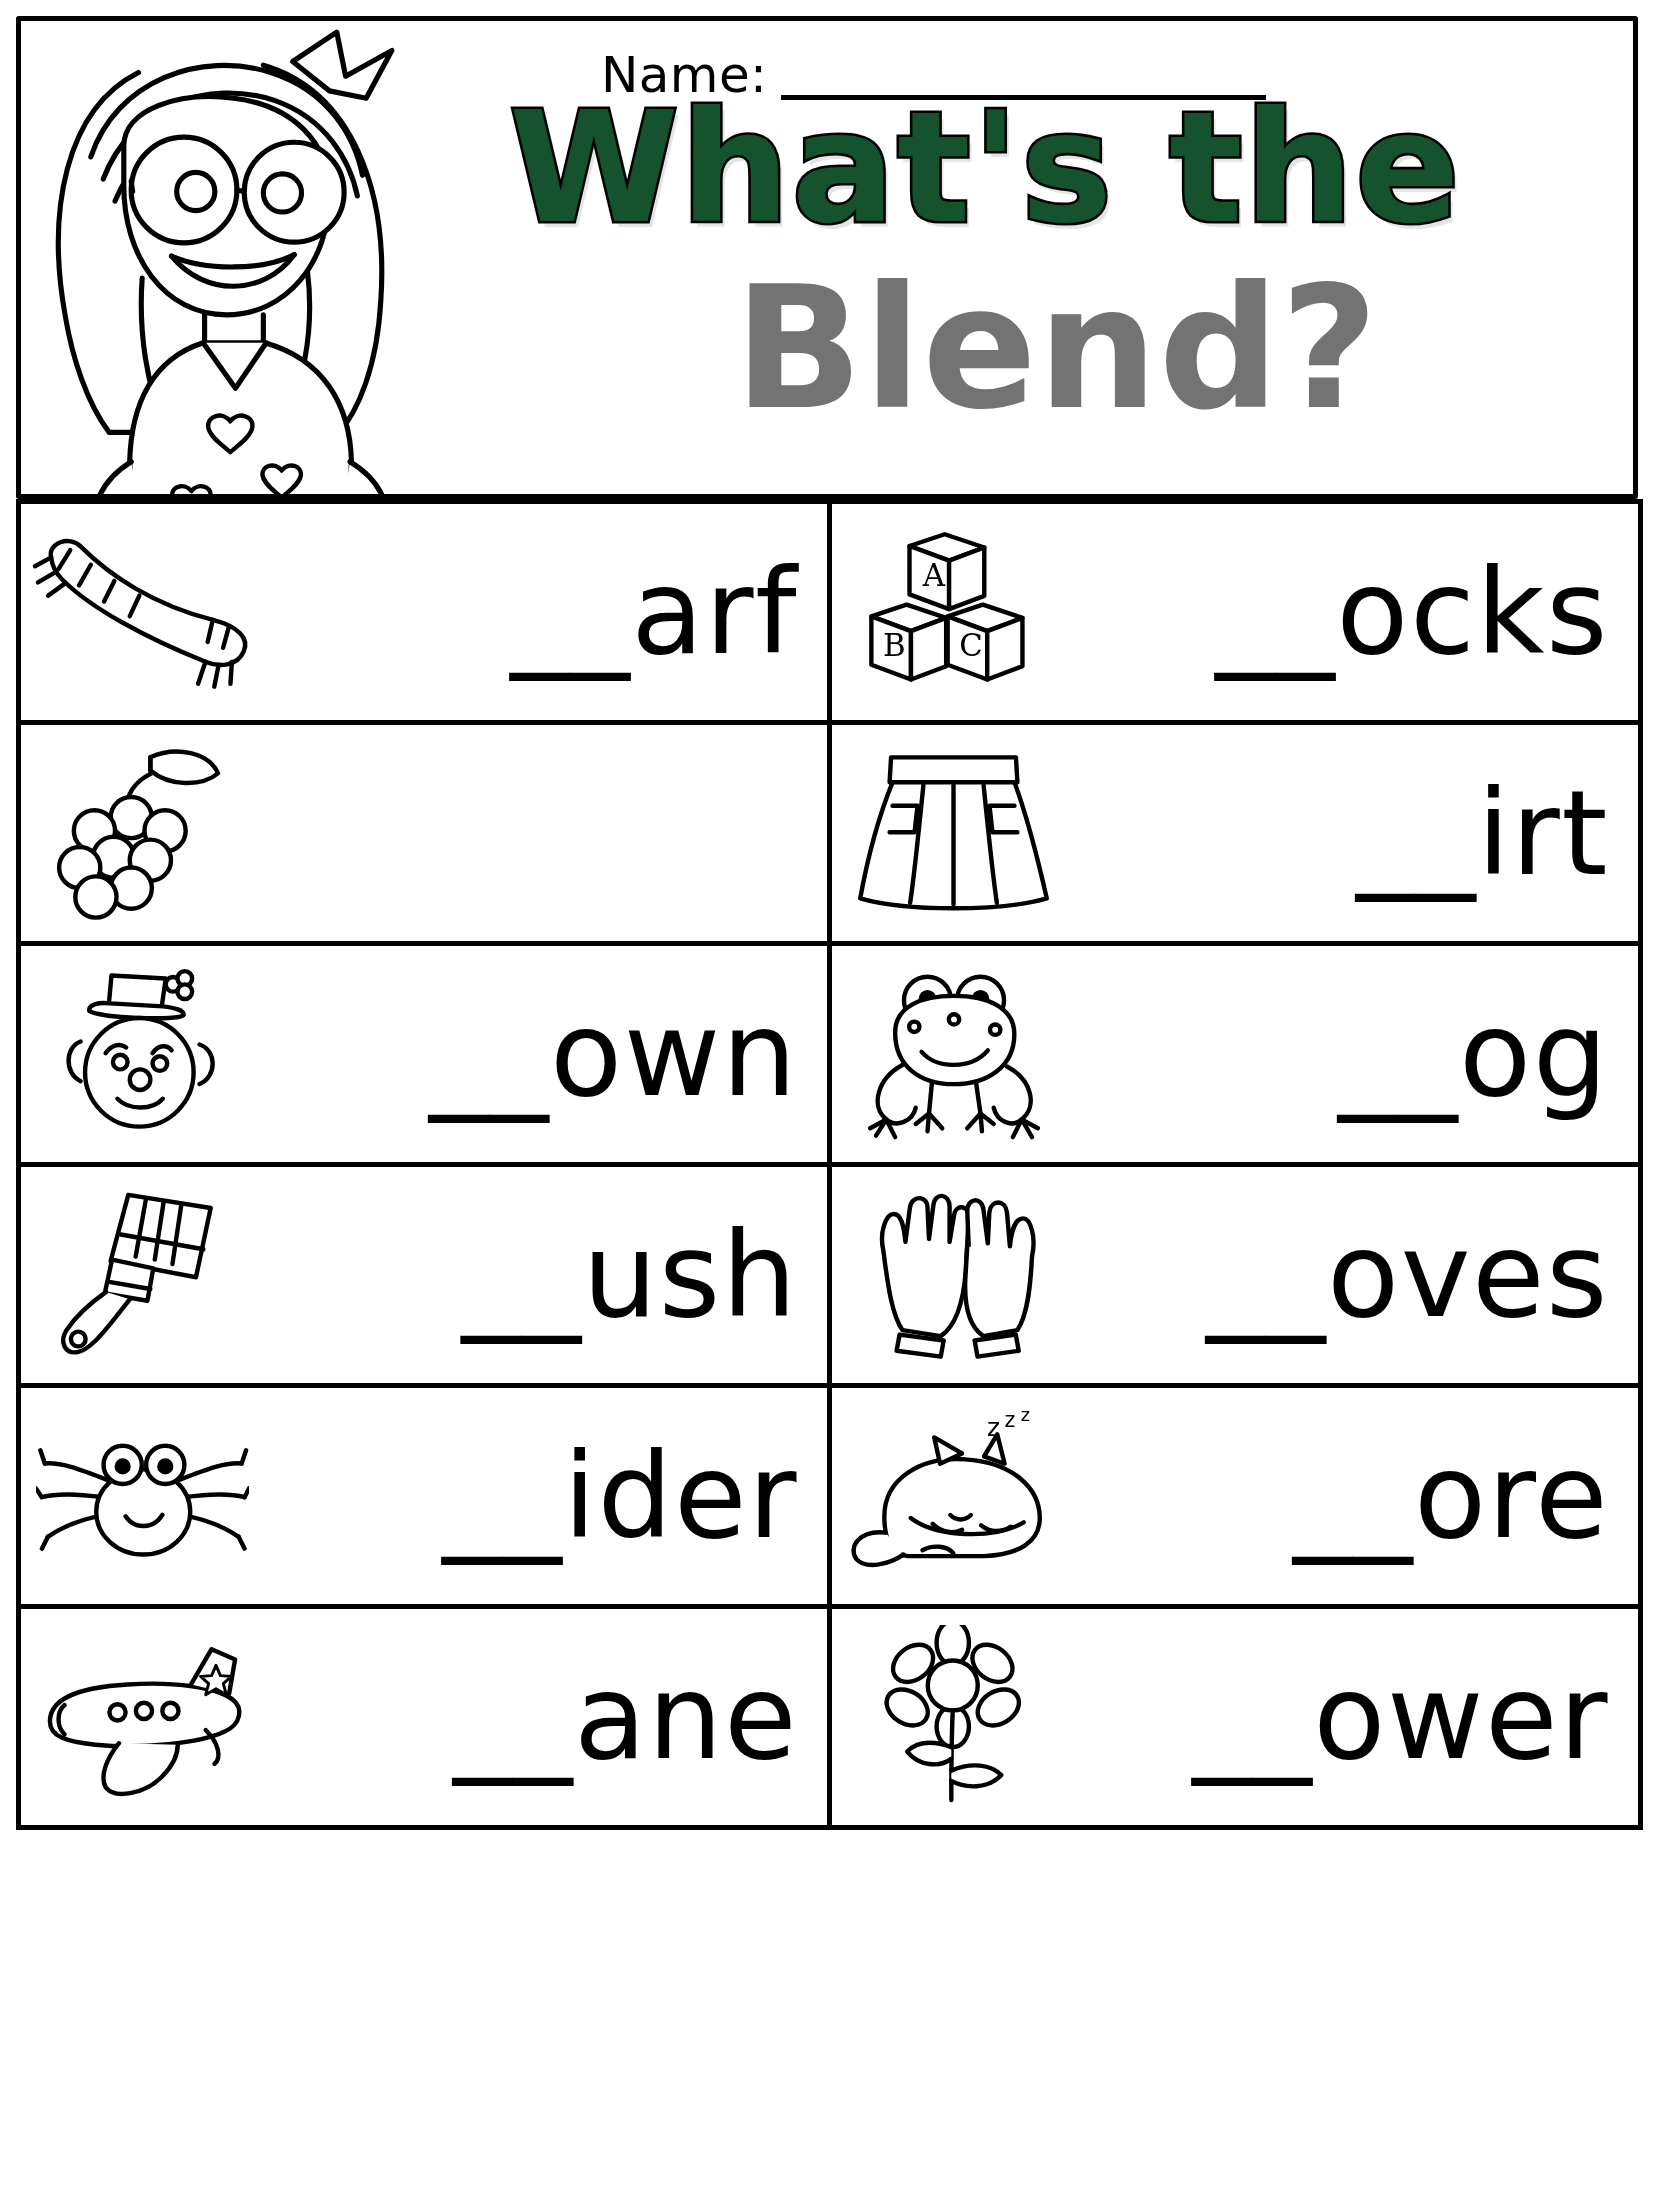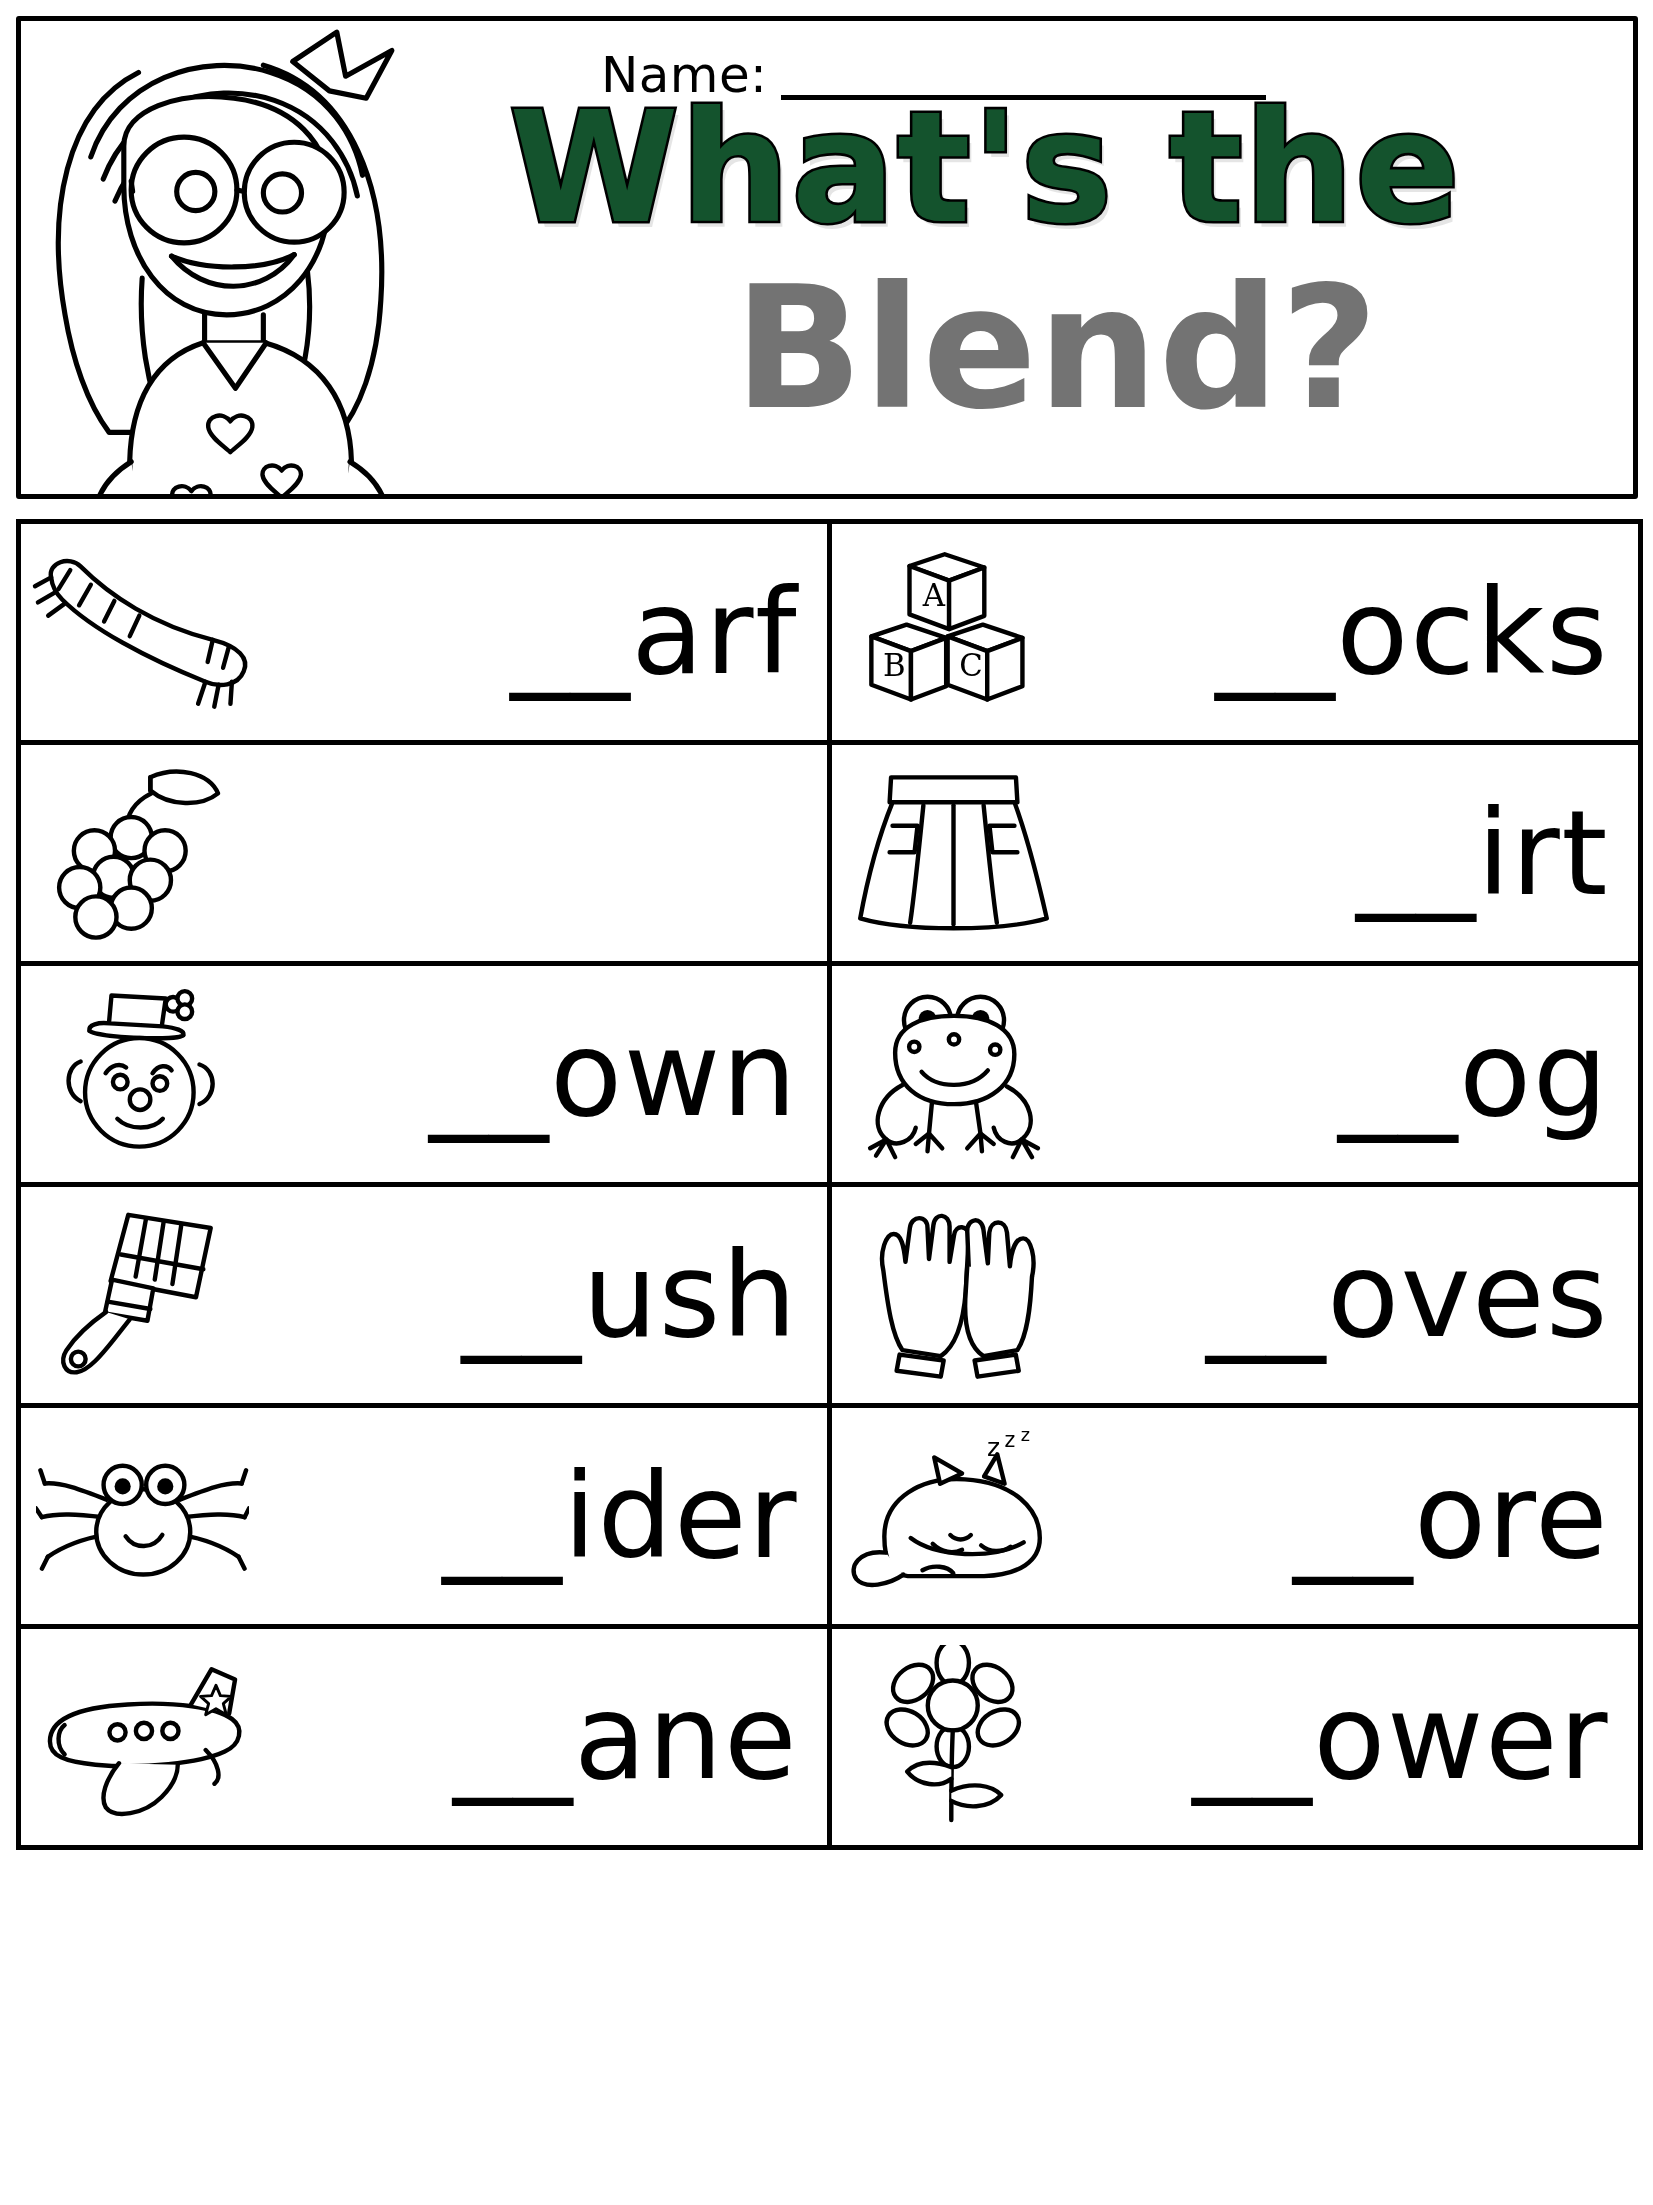--- a/index.html
+++ b/index.html
@@ -93,21 +93,21 @@
     font-family: "DejaVu Sans", sans-serif;
     font-size: 169px;
     font-weight: 700;
     letter-spacing: 0.7px;
     line-height: 1;
     color: #737373;
   }
 
   
   .grid {
-    margin-top: 20px;
+    margin-top: 0;
     display: grid;
     grid-template-columns: 1fr 1fr;
     grid-auto-rows: 221px;
     width: 1622px;
   }
 
   .cell {
     position: relative;
     box-sizing: border-box;
     border: 5.1px solid #000;

